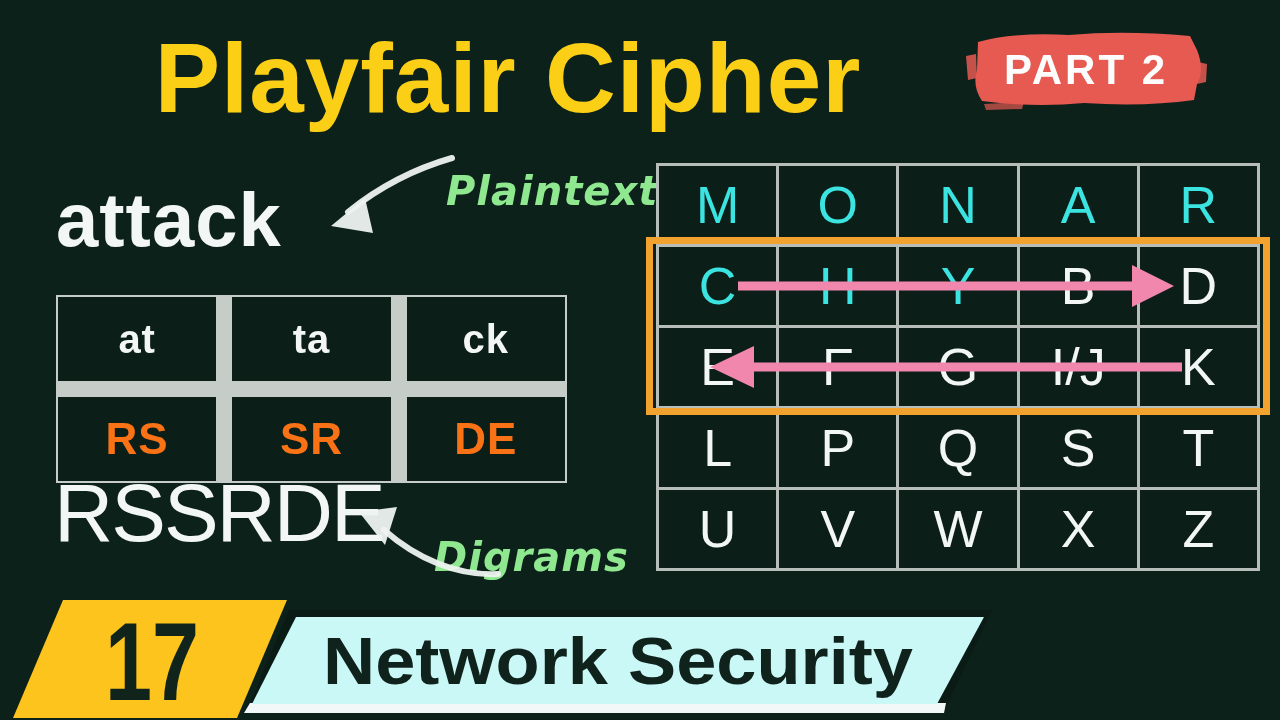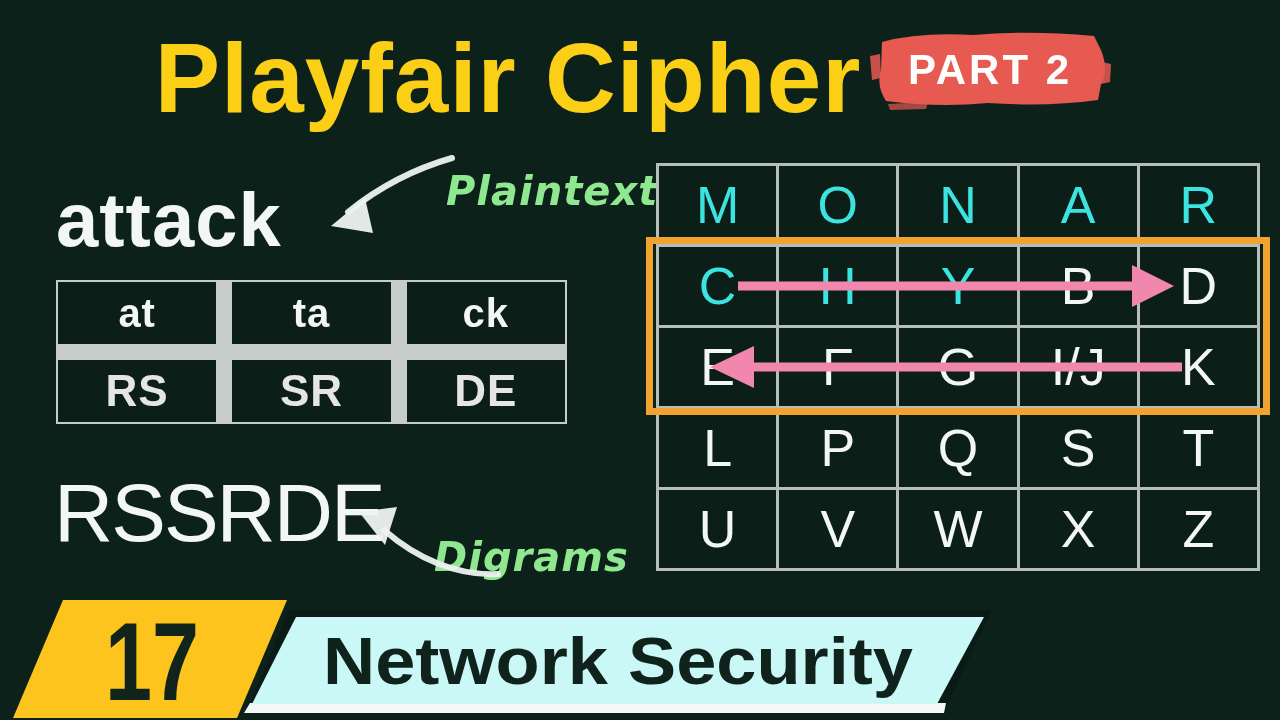--- a/index.html
+++ b/index.html
@@ -7,21 +7,21 @@
     position:relative;width:1280px;height:720px;overflow:hidden;
     background:#0d211b;font-family:"Liberation Sans",sans-serif;
   }
   
   .title{
     position:absolute;left:30px;top:6px;width:920px;margin:18px;
     text-align:center;font-size:98px;font-weight:bold;letter-spacing:1px;
     color:#fbcf16;line-height:108px;
   }
   
-  .badge{position:absolute;left:868px;top:26px;width:244px;height:86px;}
+  .badge{position:absolute;left:964px;top:26px;width:244px;height:86px;}
   .badge svg{position:absolute;inset:0;}
   .badge .badge-label{
     position:absolute;inset:0;display:flex;align-items:center;justify-content:center;
     color:#fdfdfd;font-size:42px;font-weight:bold;letter-spacing:3px;padding-top:2px;
   }
   
   .attack{
     position:absolute;left:56px;top:176px;font-size:76px;font-weight:bold;
     color:#f2f6f4;letter-spacing:1px;
   }
@@ -30,29 +30,29 @@
     color:#f2f6f4;letter-spacing:-2px;
   }
   .label{
     position:absolute;font-size:40px;font-weight:bold;font-style:italic;
     color:#8fe88f;font-family:"DejaVu Sans",sans-serif;letter-spacing:1px;
   }
   .plaintext-label{left:446px;top:134px;margin-top:34px;}
   .digrams-label{left:434px;top:534px;}
   
   .digram-table{
-    position:absolute;left:56px;top:280px;width:511px;height:144px;
+    position:absolute;left:56px;top:295px;width:511px;height:188px;
     box-sizing:border-box;border:2px solid #c6cdc9;background:#c6cdc9;
     display:grid;grid-template-columns:repeat(3,1fr);grid-template-rows:repeat(2,1fr);gap:16px;
   }
   .digram-table .dcell{
     background:#0c1e18;display:flex;align-items:center;justify-content:center;
   }
   .digram-table .plain{color:#f2f6f4;font-size:40px;font-weight:bold;letter-spacing:1px;}
-  .digram-table .cipher{color:#e5e5e5;font-size:44px;font-weight:bold;letter-spacing:1px;}
+  .digram-table .cipher{color:#f97316;font-size:44px;font-weight:bold;letter-spacing:1px;}
   
   .matrix{
     position:absolute;left:656px;top:163px;width:604px;height:408px;
     box-sizing:border-box;border:3px solid #b7beba;background:#b7beba;
     display:grid;grid-template-columns:repeat(5,1fr);grid-template-rows:repeat(5,1fr);gap:3px;
   }
   .matrix .cell{
     background:#0c1e18;display:flex;align-items:center;justify-content:center;
     color:#f2f6f4;font-size:52px;font-weight:500;
   }

